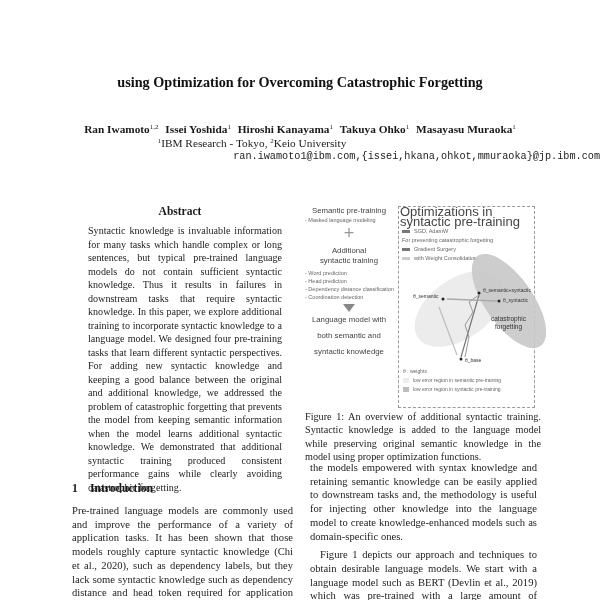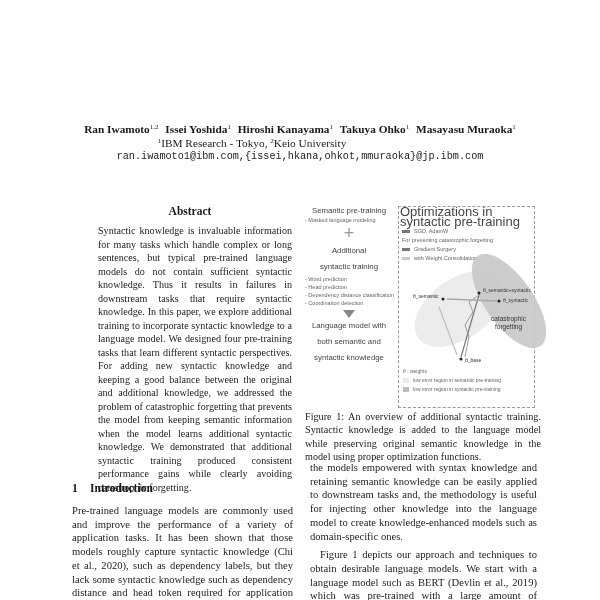--- a/index.html
+++ b/index.html
@@ -2,23 +2,23 @@
 <html><head>
 <meta charset="utf-8">
 <style>
   html, body { margin:0; padding:0; background:#ffffff; }
   body { width:600px; height:600px; overflow:hidden; position:relative; font-family:"Liberation Serif", serif; color:#1a1a1a; }
   .title { position:absolute; left:0; width:600px; top:73px; text-align:center; font-weight:bold; font-size:14.2px; line-height:19px; color:#111; }
   .authors { position:absolute; left:0; width:600px; top:122px; text-align:center; font-weight:bold; font-size:11.3px; line-height:14px; }
   .authors sup, .affil sup { font-size:7px; font-weight:normal; vertical-align:top; position:relative; top:-2px; }
   .authors .au { margin:0 2px; }
   .affil { position:absolute; left:0; width:504px; top:136px; text-align:center; font-size:11.3px; line-height:14px; }
-  .email { position:absolute; left:0; width:600px; top:150px; text-align:center; font-family:"Liberation Mono", monospace; font-size:10.2px; line-height:14px; color:#222; }
+  .email { position:absolute; left:0; width:600px; top:150px; text-align:right; font-family:"Liberation Mono", monospace; font-size:10.2px; line-height:14px; color:#222; }
 
-  .col-left { position:absolute; left:82px; top:204px; width:216px; }
+  .col-left { position:absolute; left:72px; top:204px; width:216px; }
   .abstract-head { text-align:center; font-weight:bold; font-size:11.5px; line-height:14px; margin-bottom:6px; }
   .abstract-text { font-size:10.1px; line-height:13.5px; text-align:justify; padding:0 6px 0 16px; color:#222; }
   .sec-head { position:absolute; left:72px; top:482px; font-weight:bold; font-size:11.6px; line-height:14px; }
   .sec-head .num { display:inline-block; width:18px; }
   .intro-text { position:absolute; left:72px; top:504px; width:221px; font-size:10.6px; line-height:13.7px; text-align:justify; color:#222; }
 
   .figure { position:absolute; left:303px; top:206px; width:237px; height:210px; }
   .fig-left { position:absolute; left:0; top:0; width:92px; height:200px; font-family:"Liberation Sans", sans-serif; color:#555; }
   .fig-left .h { text-align:center; font-size:7.8px; line-height:10px; color:#444; }
   .fig-left .sub { font-size:5.5px; line-height:8px; color:#666; padding-left:2px; }
@@ -37,20 +37,21 @@
   .sw { display:inline-block; width:6px; height:5px; margin-right:4px; vertical-align:middle; }
   .caption { position:absolute; left:305px; top:410px; width:236px; font-size:10.2px; line-height:13.3px; text-align:justify; color:#222; }
   .right-text { position:absolute; left:305px; top:456px; width:237px; font-size:10.6px; line-height:13.7px; text-align:justify; color:#222; }
   .right-text p { margin:5px; }
   .right-text p.indent { text-indent:10px; margin-top:4px; }
 </style>
 </head>
 <body>
 
 <div class="title">
+  <div>using Optimization for Overcoming Catastrophic Forgetting</div>
 </div>
 
 <div class="authors">
   <span class="au"><span>Ran Iwamoto</span><sup>1,2</sup></span>
   <span class="au"><span>Issei Yoshida</span><sup>1</sup></span>
   <span class="au"><span>Hiroshi Kanayama</span><sup>1</sup></span>
   <span class="au"><span>Takuya Ohko</span><sup>1</sup></span>
   <span class="au"><span>Masayasu Muraoka</span><sup>1</sup></span>
 </div>
 
@@ -69,21 +70,21 @@
   <span class="num">1</span><span>Introduction</span>
 </div>
 <div class="intro-text">Pre-trained language models are commonly used and improve the performance of a variety of application tasks. It has been shown that those models roughly capture syntactic knowledge (Chi et al., 2020), such as dependency labels, but they lack some syntactic knowledge such as dependency distance and head token required for application tasks (Xu et al., 2021).</div>
 
 <div class="figure">
   <div class="fig-left">
     <div class="h">Semantic pre-training</div>
     <div class="sub">- Masked language modeling</div>
     <div class="plus">+</div>
     <div class="h" style="margin-top:4px">Additional</div>
-    <div class="h" style="margin-top:6px">syntactic training</div>
+    <div class="h" style="">syntactic training</div>
     <div class="sub" style="margin-top:3px">- Word prediction</div>
     <div class="sub">- Head prediction</div>
     <div class="sub">- Dependency distance classification</div>
     <div class="sub">- Coordination detection</div>
     <div class="arrow-down"></div>
     <div class="h">Language model with</div>
     <div class="h" style="margin-top:6px">both semantic and</div>
     <div class="h" style="margin-top:6px">syntactic knowledge</div>
   </div>
   <div class="fig-right">

